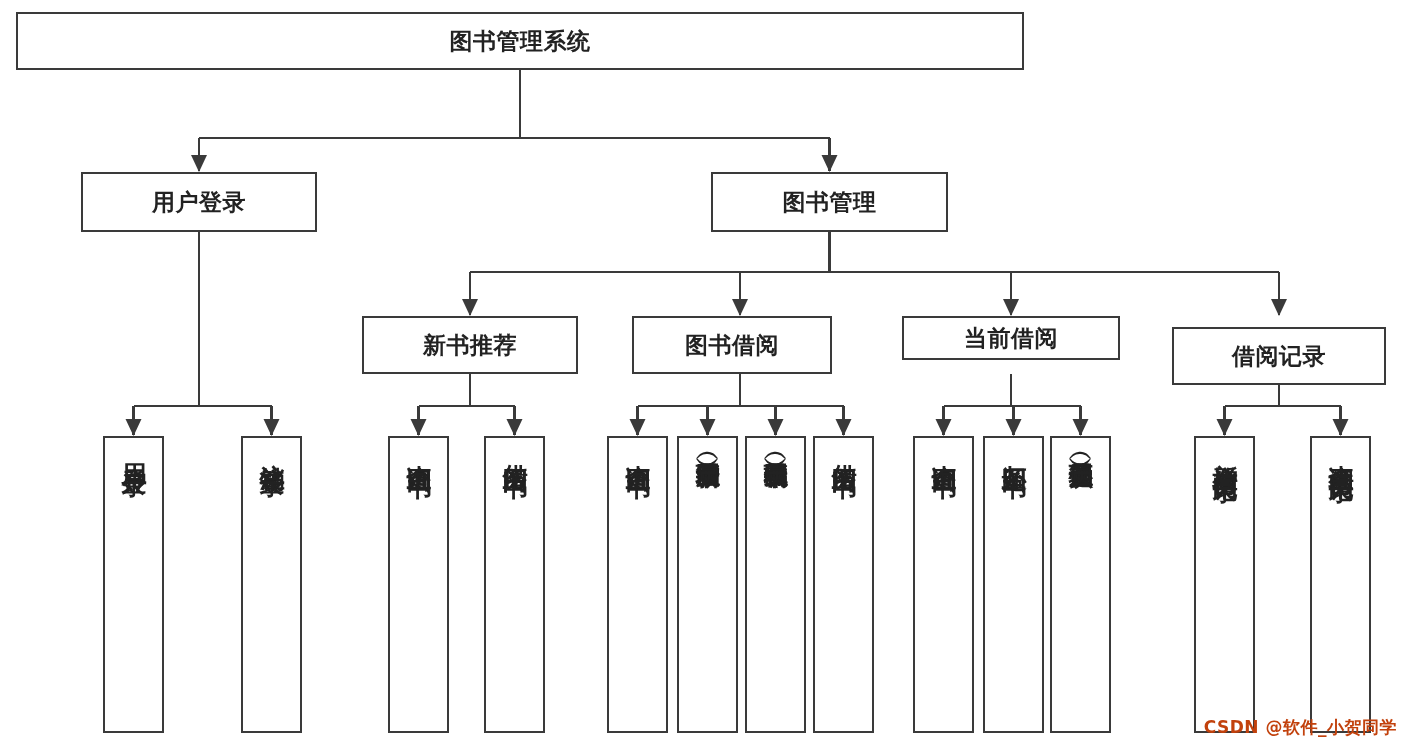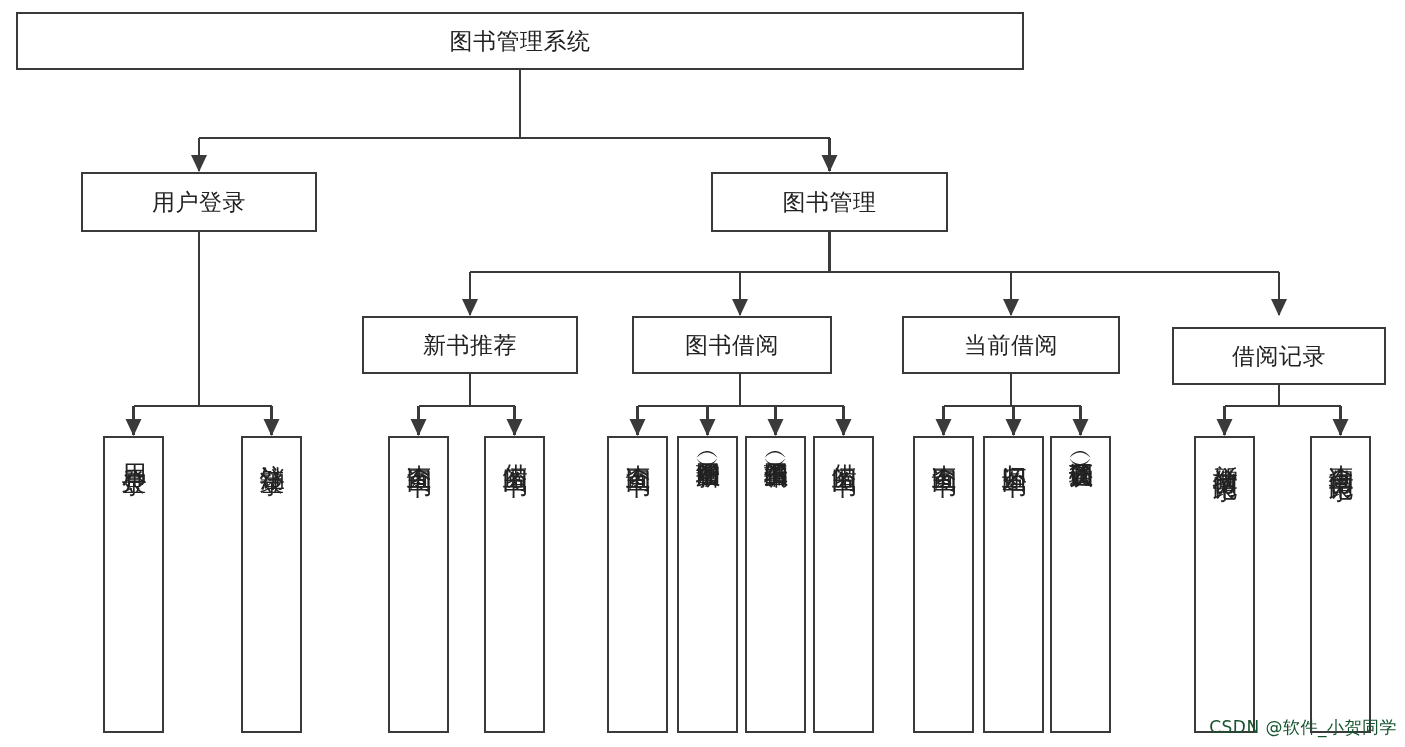--- a/index.html
+++ b/index.html
@@ -13,20 +13,21 @@
     font-family: "DejaVu Sans", "Liberation Sans", sans-serif;
     overflow: hidden;
     position: relative;
   }
   #diagram-root {
     position: absolute;
     left: 0;
     top: 0;
     width: 1405px;
     height: 747px;
+    font-weight: bold;
   }
   svg#tree-svg {
     position: absolute;
     left: 0;
     top: 0;
     width: 1405px;
     height: 747px;
     display: block;
   }
   .node-box {
@@ -63,21 +64,21 @@
   }
   .node-v.tight .node-label {
     font-size: 24px;
     letter-spacing: 0px;
   }
   #watermark {
     position: absolute;
     right: 8px;
     bottom: 8px;
     font-size: 17px;
-    color: #14532d;
+    color: #c2410c;
     font-family: "DejaVu Sans", "Liberation Sans", sans-serif;
     letter-spacing: 0.5px;
     pointer-events: none;
     white-space: nowrap;
     margin-top: 34px;
   }
 </style>
 </head>
 <body>
 
@@ -145,21 +146,21 @@
       </div>
       <div class="node-box node-h" style="left: 711px; top: 172px; width: 237px; height: 60px;">
         <span class="node-label">图书管理</span>
       </div>
       <div class="node-box node-h" style="left: 362px; top: 316px; width: 216px; height: 58px; justify-content: center;">
         <span class="node-label">新书推荐</span>
       </div>
       <div class="node-box node-h" style="left: 632px; top: 316px; width: 200px; height: 58px;">
         <span class="node-label">图书借阅</span>
       </div>
-      <div class="node-box node-h" style="left: 902px; top: 316px; width: 218px; height: 58px;">
+      <div class="node-box node-h" style="left: 902px; top: 316px; width: 218px; height: 44px;">
         <span class="node-label">当前借阅</span>
       </div>
       <div class="node-box node-h" style="left: 1172px; top: 316px; width: 214px; height: 58px; margin-top: 11px;">
         <span class="node-label">借阅记录</span>
       </div>
       <div class="node-box node-v" style="left: 103px; top: 436px; width: 61px; height: 297px;">
         <span class="node-label">用户登录</span>
       </div>
       <div class="node-box node-v" style="left: 241px; top: 436px; width: 61px; height: 297px;">
         <span class="node-label">注销登录</span>

